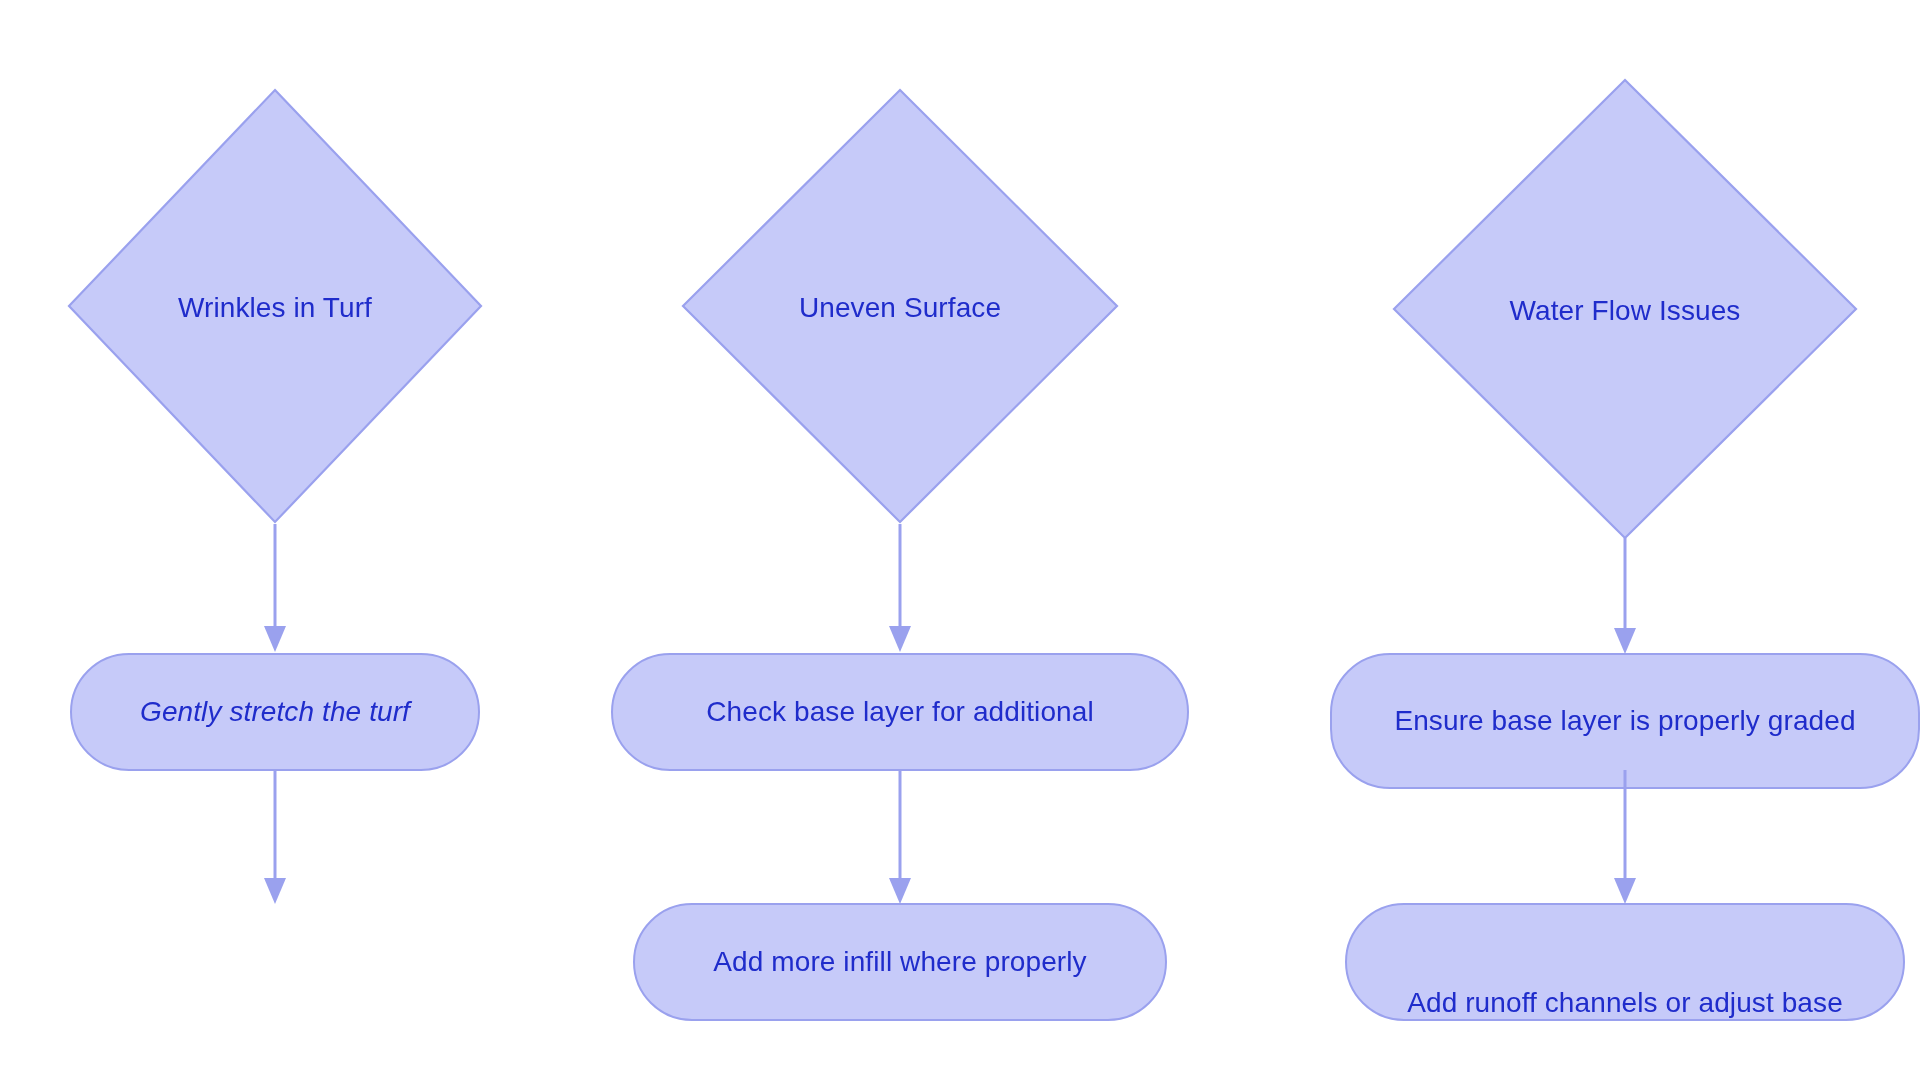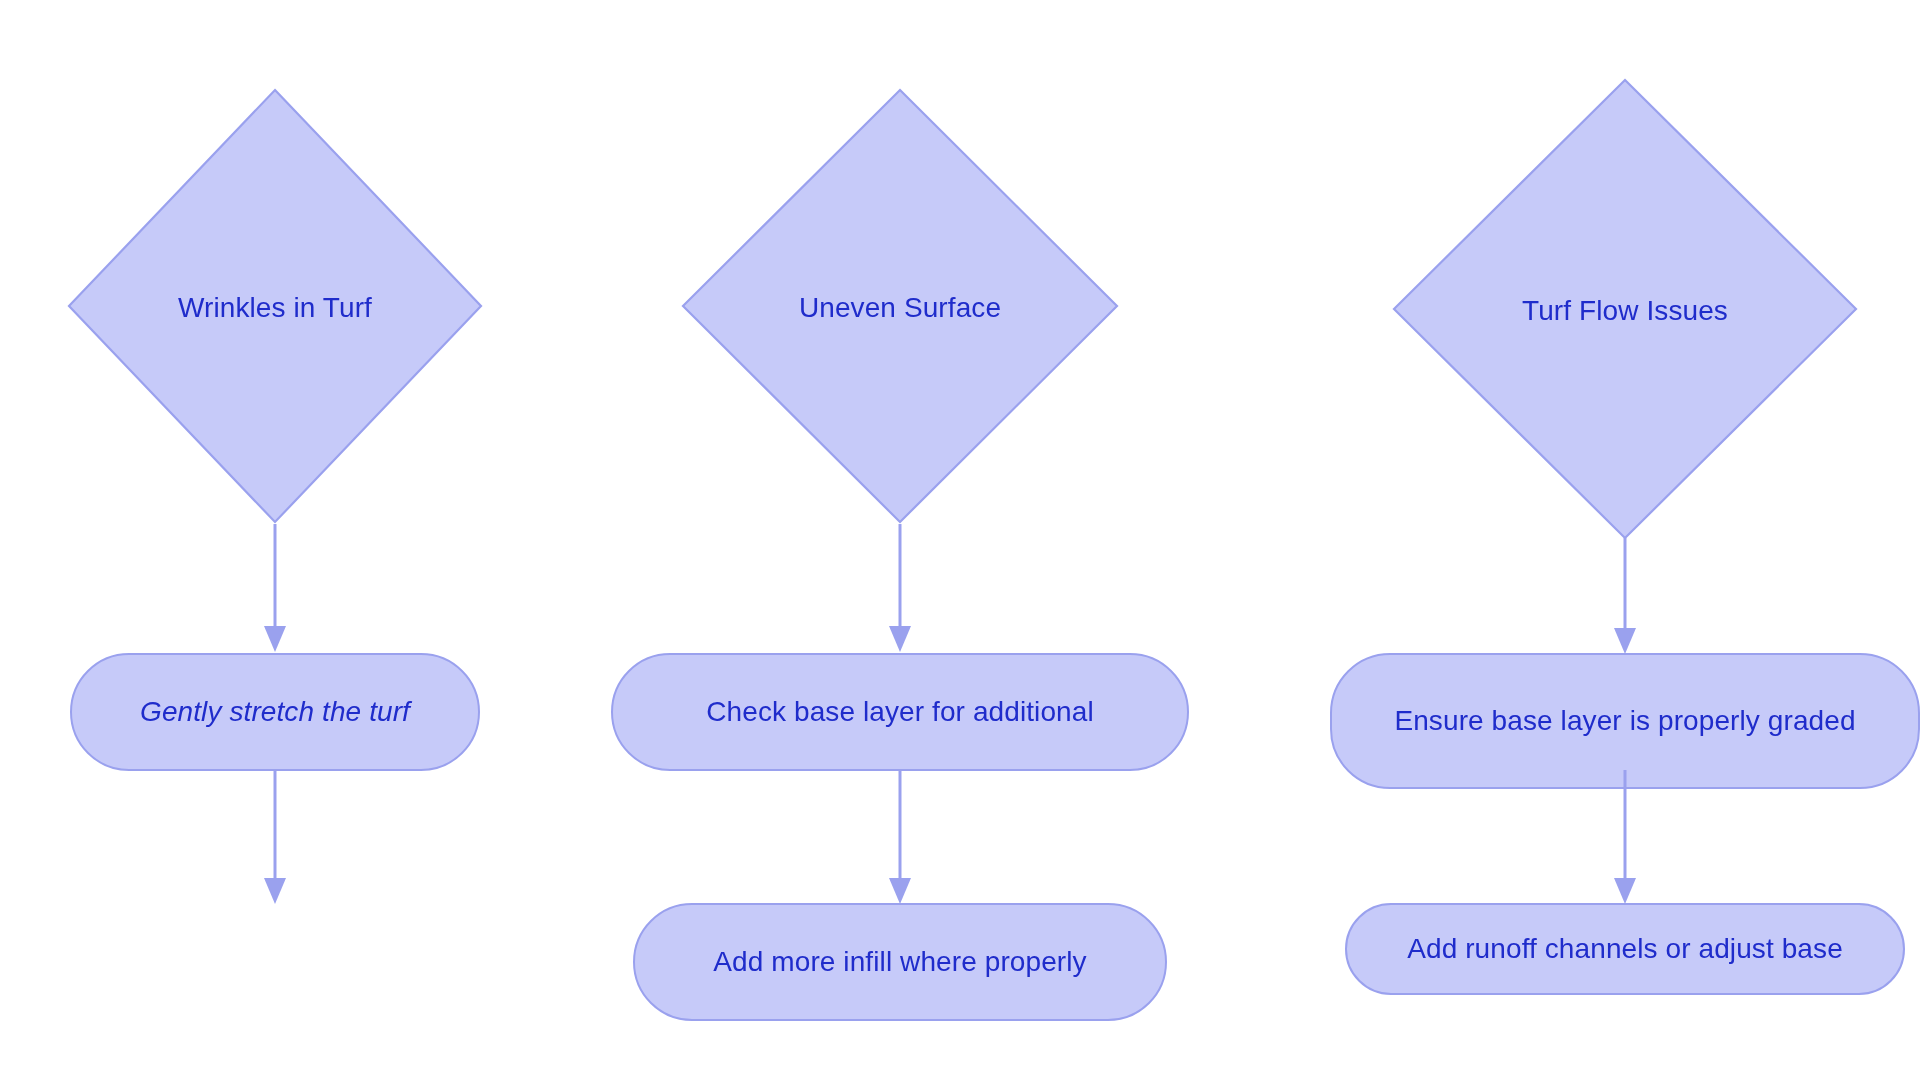--- a/index.html
+++ b/index.html
@@ -147,35 +147,35 @@
       <span>Add more infill where properly</span>
     </div>
   </div>
 
   <div class="column" style="left:1330px; width:590px;">
 
     <div class="diamond-wrap" style="top:68px; width:470px; height:466px;">
       <svg class="diamond-svg" width="470" height="466" viewBox="0 0 470 466">
         <polygon class="diamond-shape" points="235,4 466,233 235,462 4,233"></polygon>
       </svg>
-      <div class="diamond-label" style="top:219px;">Turf Flow Issues</div>
+      <div class="diamond-label" style="top:219px;">Water Flow Issues</div>
     </div>
 
     <svg class="connector" style="top:530px; width:40px; height:118px;" width="40" height="118" viewBox="0 0 40 118">
       <line class="conn-line" x1="20" y1="0" x2="20" y2="100"></line>
       <polygon class="conn-head" points="20,116 9,90 31,90"></polygon>
     </svg>
 
     <div class="pill" style="top:645px; width:590px; height:136px;">
       <span>Ensure base layer is properly graded</span>
     </div>
 
     <svg class="connector" style="top:762px; width:40px; height:136px;" width="40" height="136" viewBox="0 0 40 136">
       <line class="conn-line" x1="20" y1="0" x2="20" y2="118"></line>
       <polygon class="conn-head" points="20,134 9,108 31,108"></polygon>
     </svg>
 
-    <div class="pill" style="top:895px; width:560px; height:92px;">
+    <div class="pill" style="top:895px; width:560px; height:118px;align-items:flex-end;">
       <span>Add runoff channels or adjust base</span>
     </div>
   </div>
 
 </div>
 
 </body></html>

